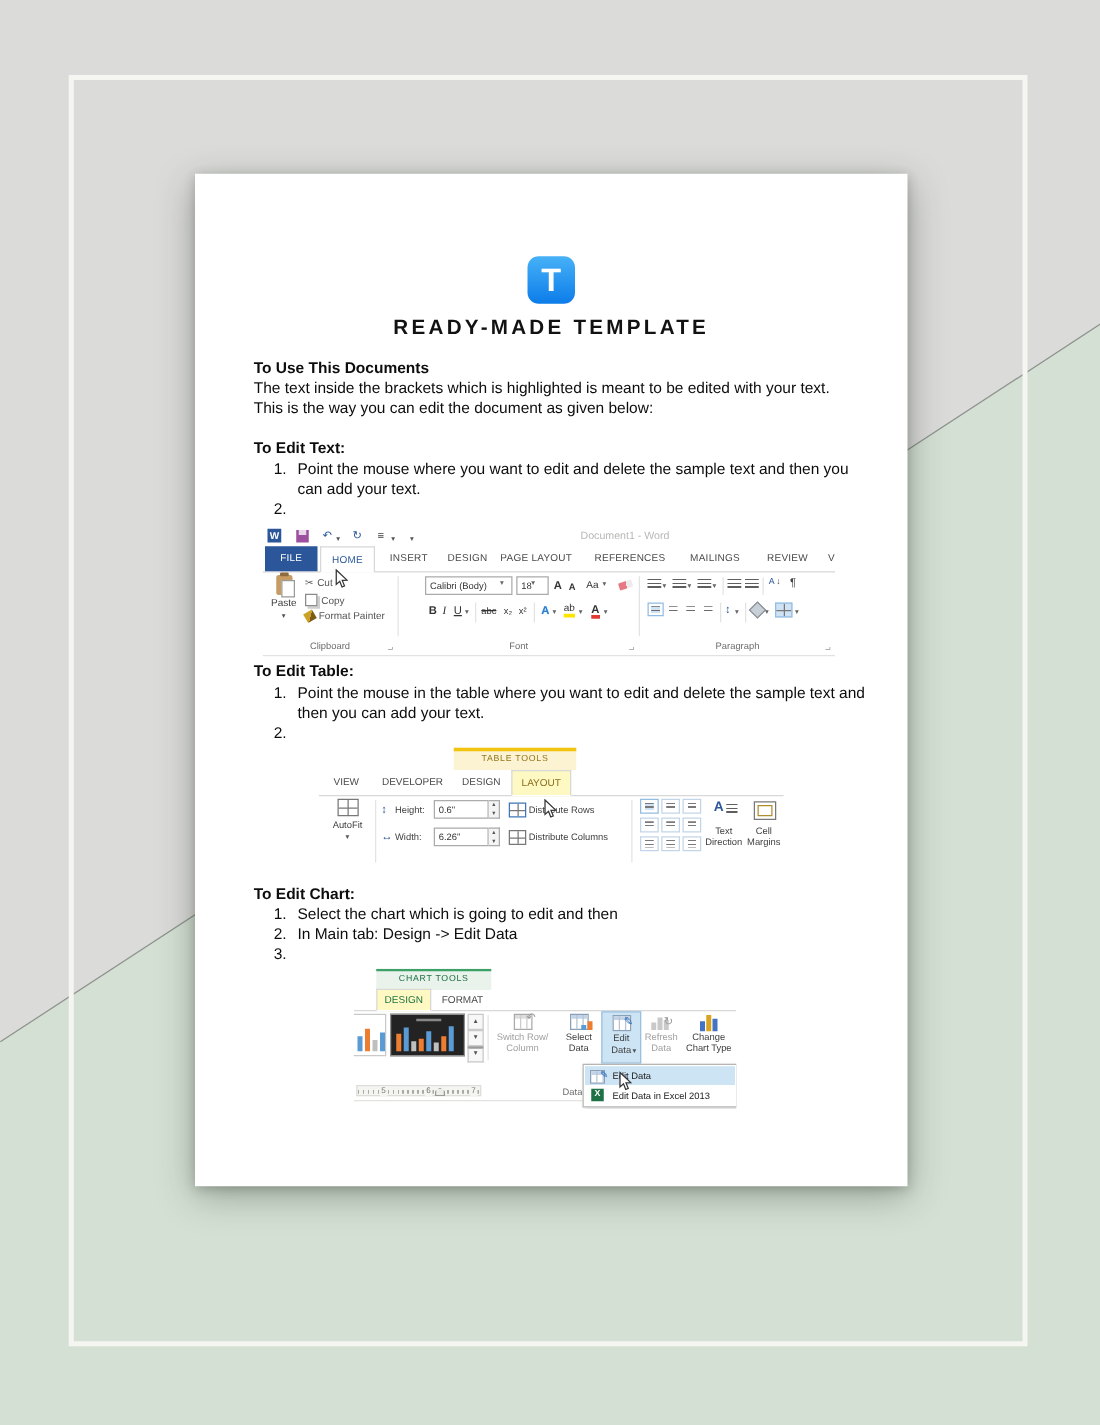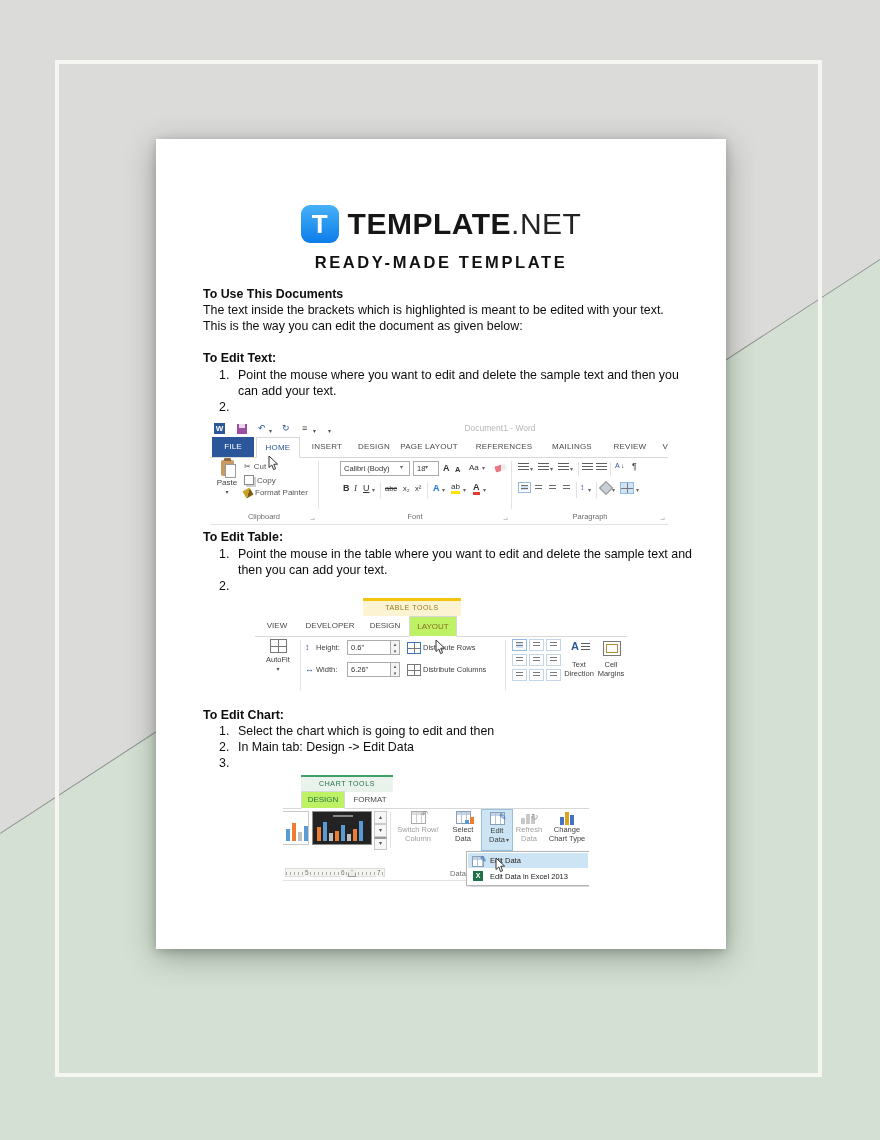--- a/index.html
+++ b/index.html
@@ -77,21 +77,21 @@
   .fcA{border-bottom:3px solid #e03c31;font-weight:bold;font-size:9px;line-height:10px}
   .alb{position:absolute;width:13px;height:11px;box-sizing:border-box;border:1px solid transparent;padding:2px;
        background:repeating-linear-gradient(to bottom,#6b6b6b 0 1px,transparent 1px 3px) content-box}
   .alb.sel{background-color:#cfe3f5;border-color:#92bce2}
   .bucket{display:inline-block;width:8px;height:8px;background:#c9cfd6;border:1px solid #8a9096;transform:rotate(45deg)}
   
   .ctxhdr{position:absolute;top:0;height:15px;text-align:center;font-size:7px;letter-spacing:.6px;line-height:13px}
   .gold{background:#fbf3d1;border-top:3px solid #f2c40f;color:#95761a}
   .green{background:#e9f3ec;border-top:2px solid #3da066;color:#1e7145}
   .ttab{position:absolute;top:0;height:20px;line-height:20px;text-align:center;font-size:8px;color:#4a4a4a;white-space:nowrap}
-  .selt{height:21px;box-sizing:border-box;border:1px solid #d8d8d8;border-bottom:1px solid #fff;background:#bef264;z-index:2;line-height:19px}
+  .selt{height:21px;box-sizing:border-box;border:1px solid #d8d8d8;border-bottom:1px solid #fff;background:#fef9c3;z-index:2;line-height:19px}
   .goldtxt{color:#8a6d1f}
   .greentxt{color:#217346}
   .spin{position:absolute;width:9px;height:15px;box-sizing:border-box;border:1px solid #ababab;border-left:none;background:#f4f4f4;
         text-align:center;color:#555}
   .spin span{display:block;font-size:5px;line-height:7px}
   .icud{font-size:9px;color:#2b579a}
   .cellm{position:absolute;width:16px;height:13px;border:1px solid #787878}
   .cellm::after{content:'';position:absolute;inset:2px;border:1px solid #b08d2f}
   .alb2{position:absolute;width:15px;height:12px;box-sizing:border-box;border:1px solid #c3d5e8;padding:2px 3px;
         background:repeating-linear-gradient(to bottom,#7a7a7a 0 1px,transparent 1px 3px) content-box}
@@ -135,21 +135,20 @@
 <body>
 
 <div class="bg-green"></div>
 <div class="bg-line"></div>
 <div class="frame"></div>
 
 <div class="doc">
 
   <div class="logo-row">
     <div class="logo-badge">T</div>
-    <div><span class="brand-bold">TEMPLATE</span><span class="brand-light">.NET</span></div>
   </div>
   <div class="subtitle">READY-MADE TEMPLATE</div>
 
   <div class="h" style="top:147px">To Use This Documents</div>
   <div class="t" style="top:179px">This is the way you can edit the document as given below:</div>
   <div class="t" style="top:163px">The text inside the brackets which is highlighted is meant to be edited with your text.</div>
 
   <div class="h" style="top:211px">To Edit Text:</div>
   <div class="li" style="top:228px"><span class="num">1.</span><span>Point the mouse where you want to edit and delete the sample text and then you can add your text.</span></div>
   <div class="li" style="top:260px"><span class="num">2.</span></div>

